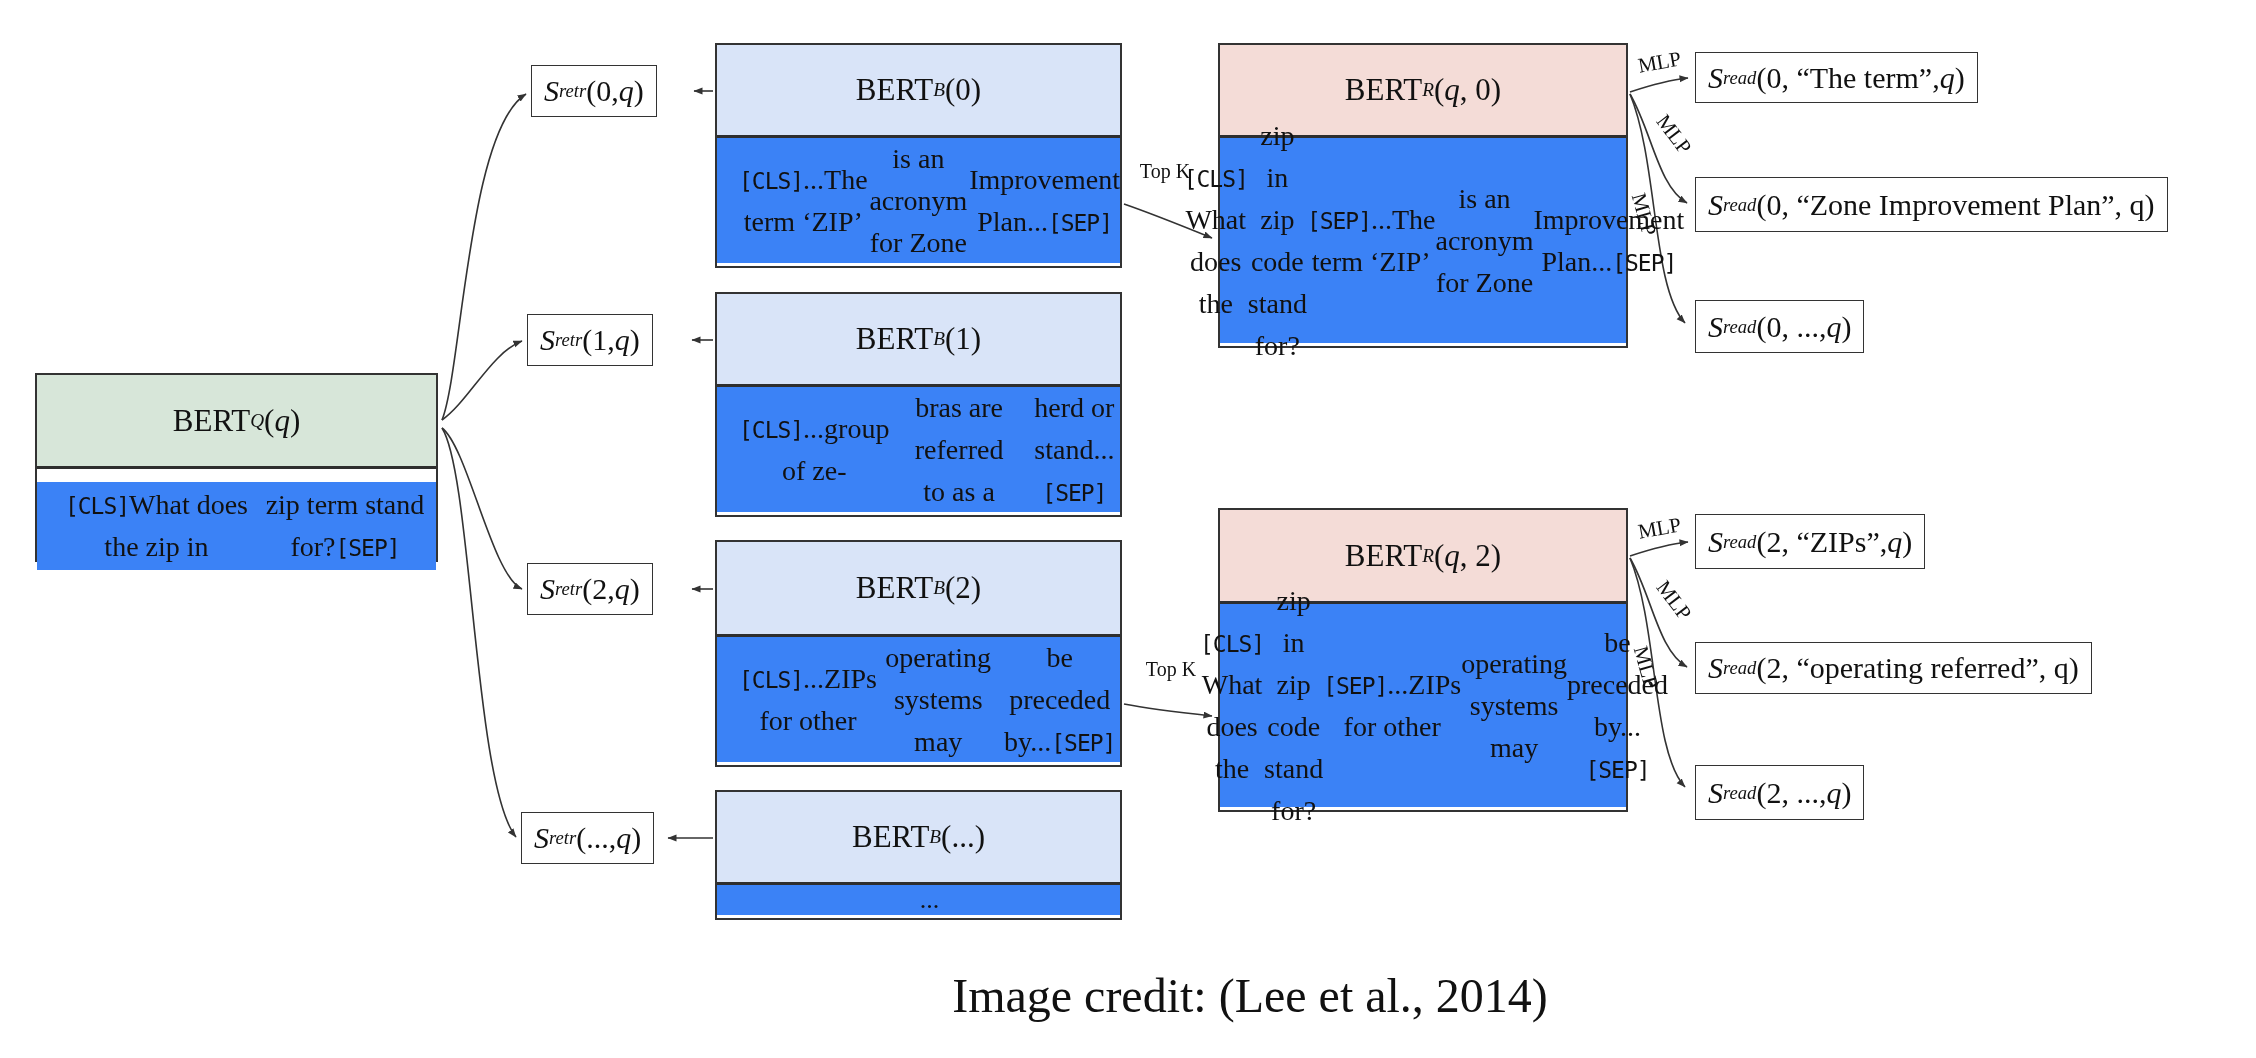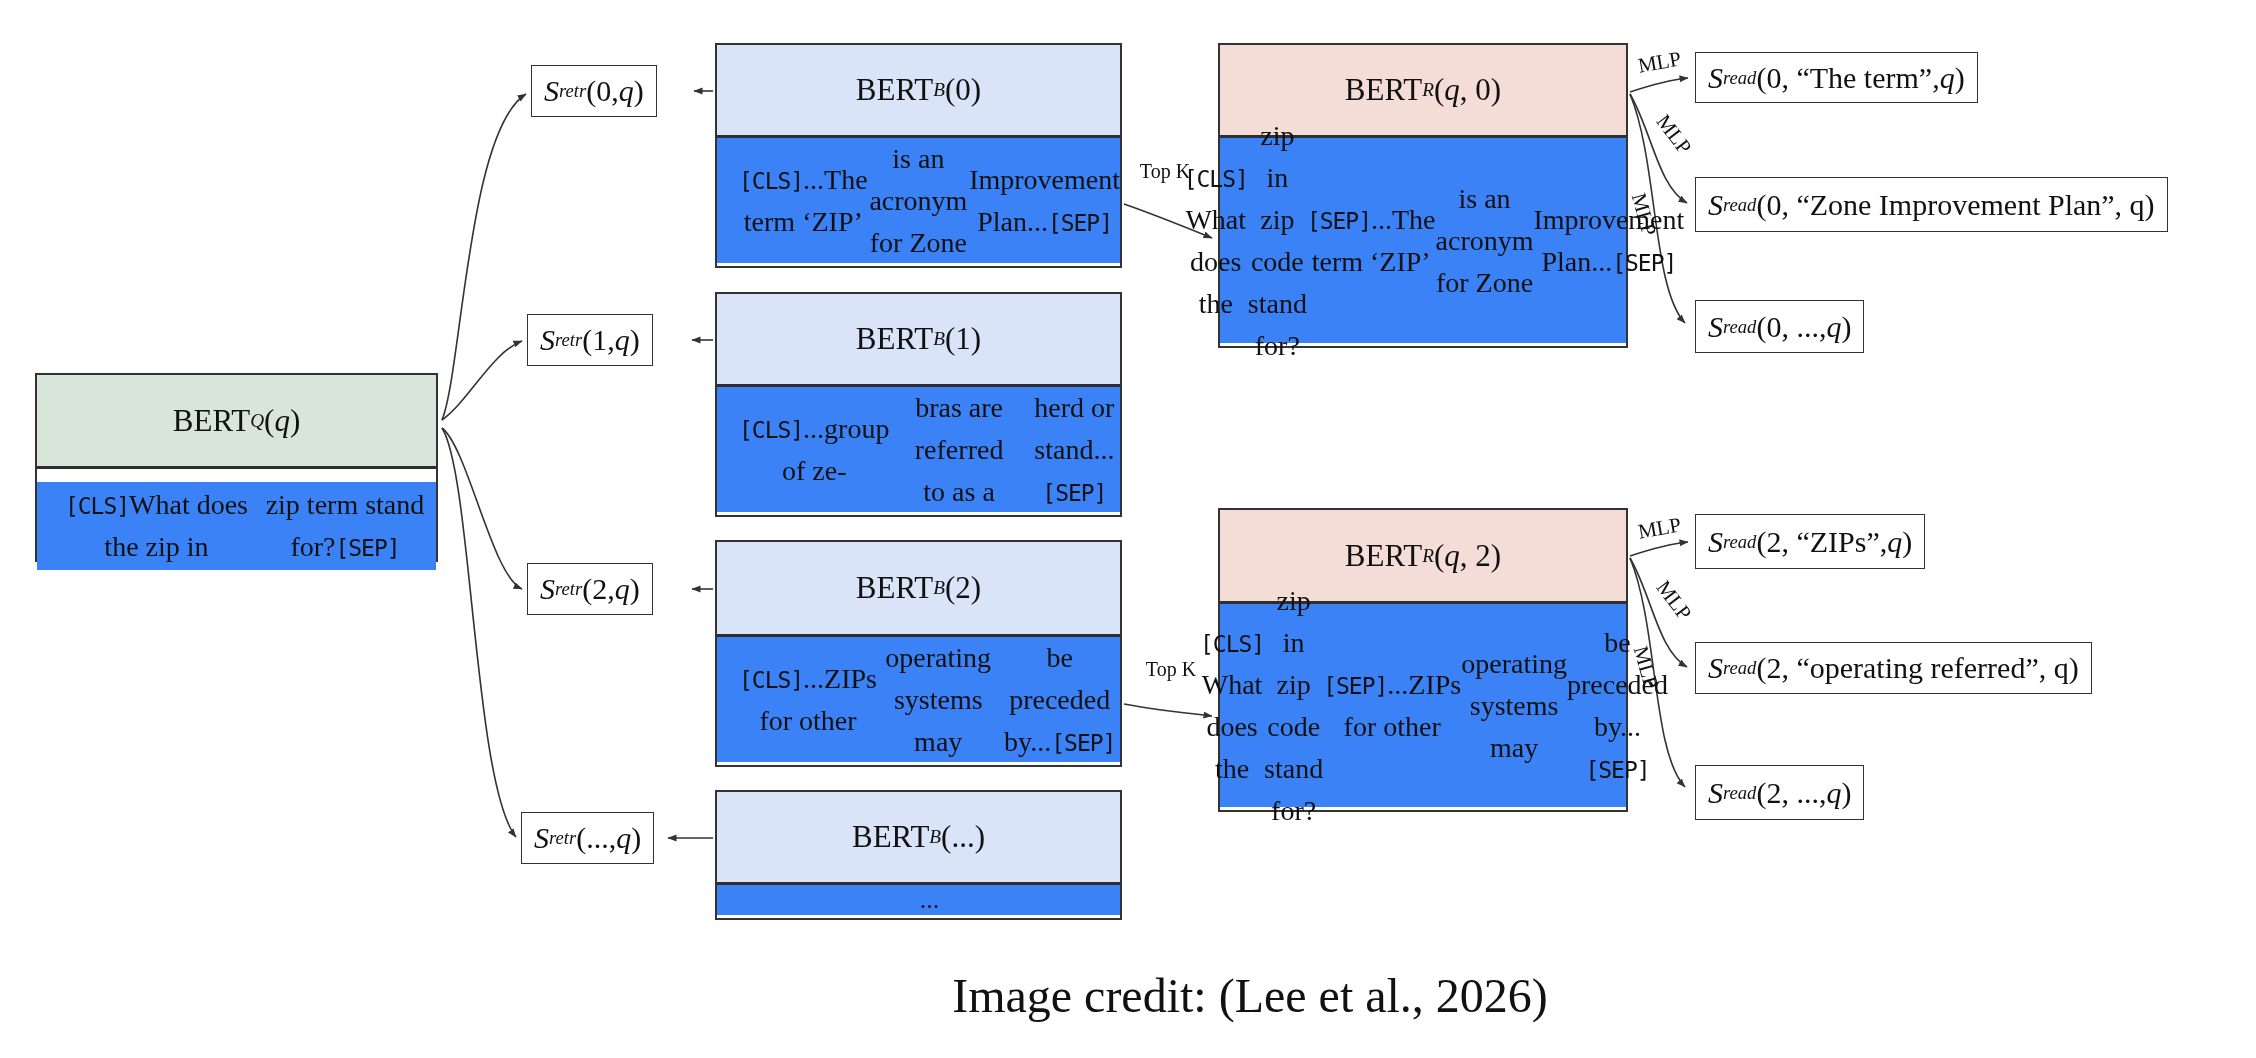--- a/index.html
+++ b/index.html
@@ -227,15 +227,15 @@
   <div class="lbl" style="left:1124px;top:658px;width:94px;text-align:center;">Top K</div>
 
   <div class="mlp" style="left:1638px;top:50px;transform:rotate(-10deg);">MLP</div>
   <div class="mlp" style="left:1652px;top:122px;transform:rotate(53deg);">MLP</div>
   <div class="mlp" style="left:1622px;top:202px;transform:rotate(74deg);">MLP</div>
 
   <div class="mlp" style="left:1638px;top:516px;transform:rotate(-10deg);">MLP</div>
   <div class="mlp" style="left:1652px;top:588px;transform:rotate(53deg);">MLP</div>
   <div class="mlp" style="left:1624px;top:655px;transform:rotate(74deg);">MLP</div>
 
-  <div class="caption" style="left:1250px;top:968px;">Image credit: (Lee et al., 2026)</div>
+  <div class="caption" style="left:1250px;top:968px;">Image credit: (Lee et al., 2014)</div>
 
 </div>
 
 </body></html>

